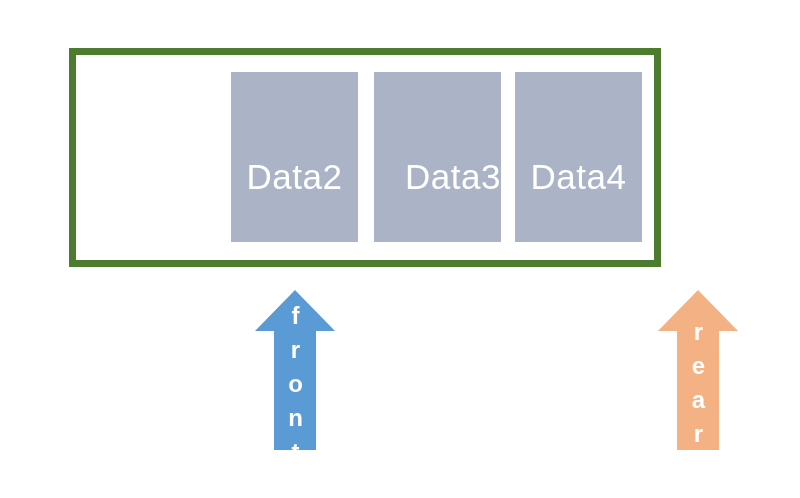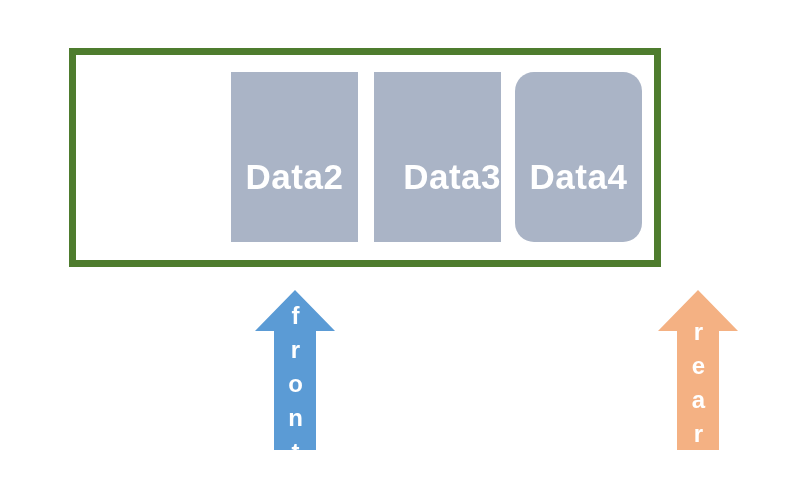--- a/index.html
+++ b/index.html
@@ -29,25 +29,25 @@
     top: 17px;
     width: 127px;
     height: 170px;
     background: #aab4c6;
     display: flex;
     align-items: center;
     justify-content: center;
   }
   .cell-1 { left: 155px; }
   .cell-2 { left: 298px; justify-content: flex-end; }
-  .cell-3 { left: 439px; border-radius: 19px; }
+  .cell-3 { left: 439px; }
   .cell-label {
     color: #ffffff;
     font-size: 35px;
-    font-weight: 700;
+    font-weight: 400;
     letter-spacing: 0.5px;
     user-select: none;
     margin-top: 40px;
   }
   .arrow {
     position: absolute;
     width: 80px;
     height: 160px;
     top: 290px;
   }

